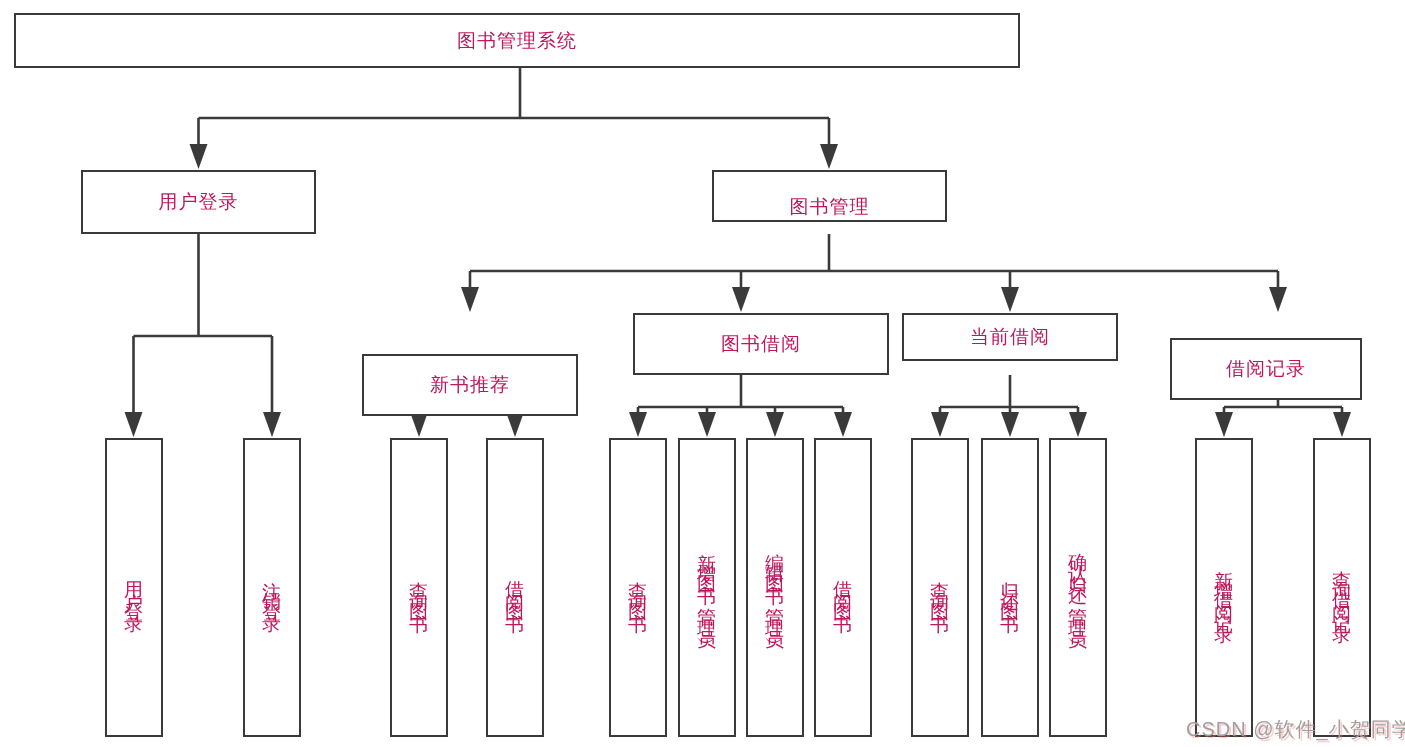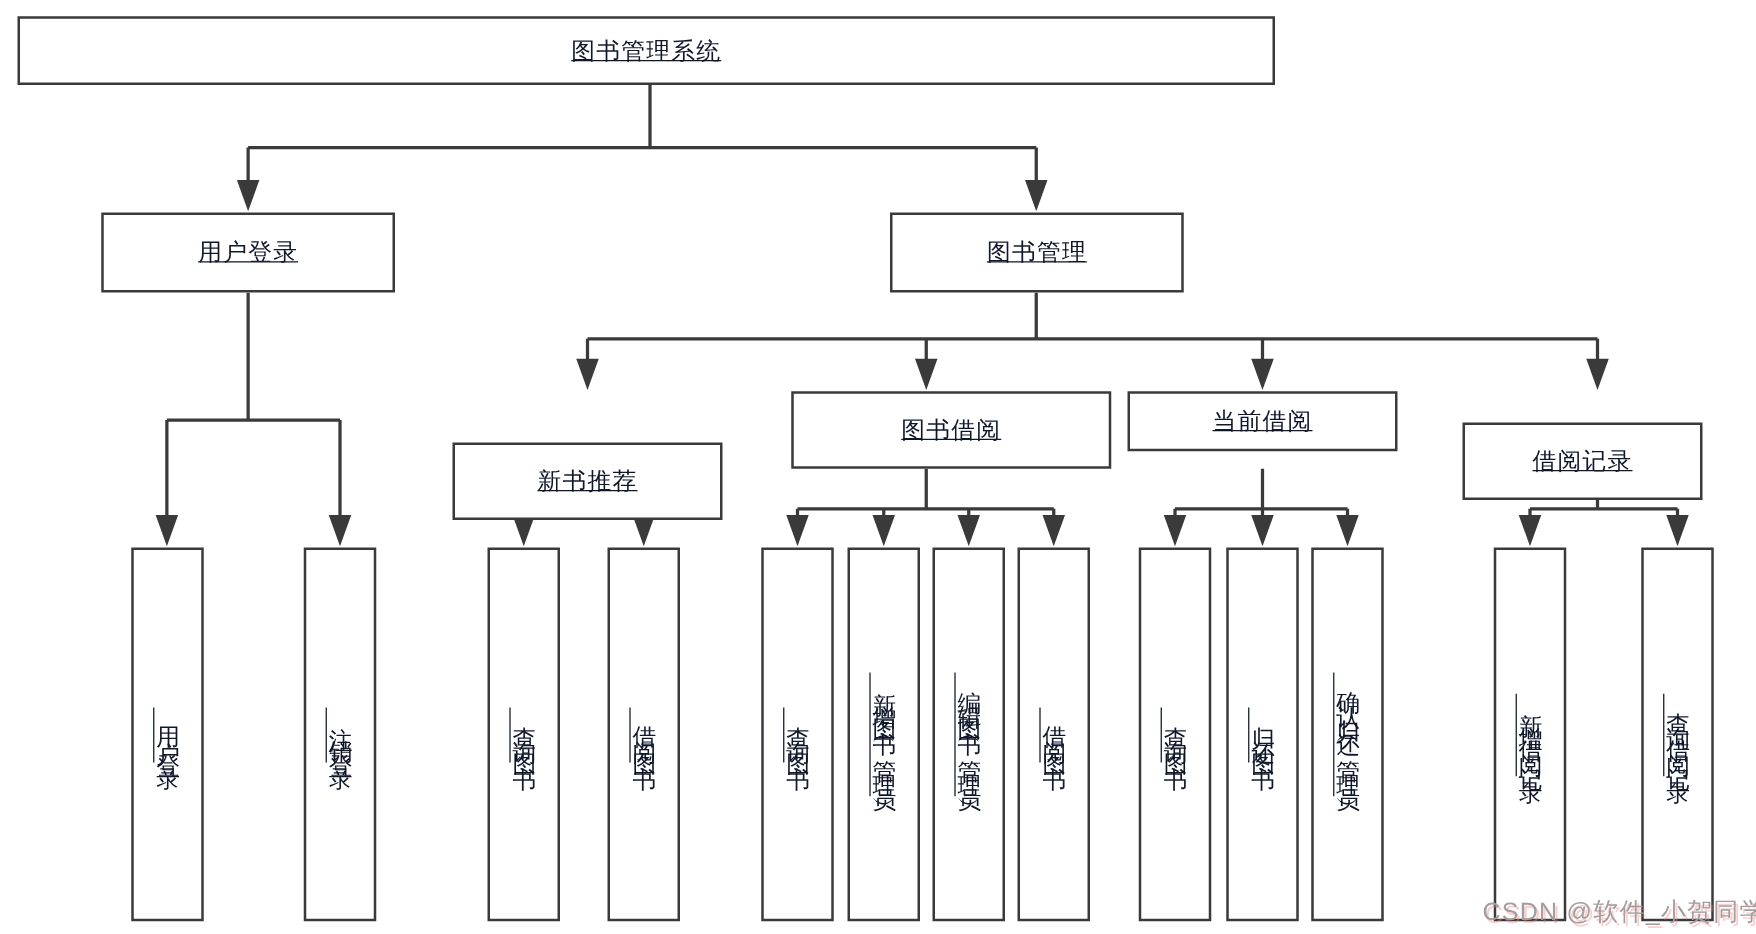--- a/index.html
+++ b/index.html
@@ -22,29 +22,28 @@
     pointer-events: none;
   }
   .node {
     position: absolute;
     box-sizing: border-box;
     background: #ffffff;
     border: 2.6px solid #3a3a3a;
     display: flex;
     align-items: center;
     justify-content: center;
-    color: #0f172a;
+    color: #be185d;
     font-size: 19px;
     letter-spacing: 1px;
     z-index: 2;
-    text-decoration: underline;
   }
   .root { left: 14px;   top: 13px;  width: 1006px; height: 55px; }
   .l2a  { left: 81px;   top: 170px; width: 235px;  height: 64px; }
-  .l2b  { left: 712px;  top: 170px; width: 235px;  height: 64px; }
+  .l2b  { left: 712px;  top: 170px; width: 235px;  height: 52px; align-items: flex-end; }
   .l3a  { left: 362px;  top: 313px; width: 216px;  height: 62px; margin-top: 41px; }
   .l3b  { left: 633px;  top: 313px; width: 256px;  height: 62px; }
   .l3c  { left: 902px;  top: 313px; width: 216px;  height: 48px; }
   .l3d  { left: 1170px; top: 313px; width: 192px;  height: 62px; margin-top: 25px; }
   .leaf { top: 438px; width: 58px; height: 299px; }
   .leaf span {
     writing-mode: vertical-rl;
     text-orientation: mixed;
     letter-spacing: 11px;
     line-height: 1;

